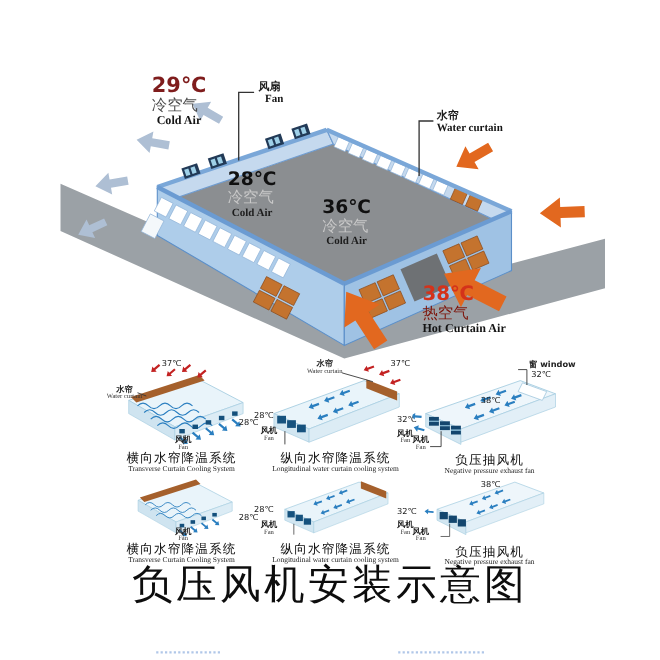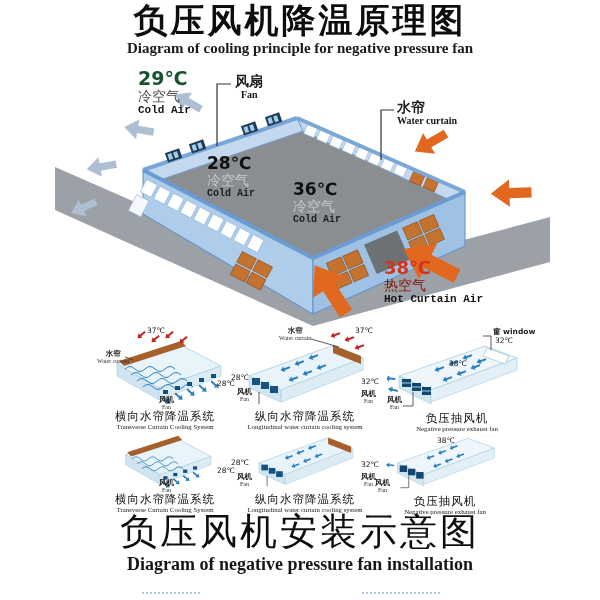--- a/index.html
+++ b/index.html
@@ -8,22 +8,22 @@
   
   .hdr{position:absolute;top:0;left:0;width:600px;text-align:center;}
   .hdr .zh{font-size:34px;font-weight:bold;letter-spacing:3px;color:#0d0d0d;line-height:1.1;margin-top:2px;}
   .hdr .en{font-family:"Liberation Serif","DejaVu Serif",serif;font-weight:bold;font-size:15px;color:#1a1a1a;margin-top:1px;}
   
   .illus{position:absolute;top:62px;left:0;width:600px;height:268px;}
   .illus svg{position:absolute;left:0;top:0;}
   .lbl{position:absolute;line-height:1.1;}
   .t-temp{font-weight:bold;font-size:19px;}
   .t-zh{font-size:14px;color:#4a4a4a;}
-  .t-en{font-family:Liberation Mono, monospace;font-weight:bold;font-size:11px;color:#141414;text-align:center;}
-  .t-small-zh{font-size:14px;font-weight:bold;color:#1c1c1c;}
+  .t-en{font-family:Liberation Serif, serif;font-weight:bold;font-size:11px;color:#141414;text-align:center;}
+  .t-small-zh{font-size:10px;font-weight:bold;color:#1c1c1c;}
   .t-small-en{font-family:"Liberation Serif","DejaVu Serif",serif;font-weight:bold;font-size:10px;color:#141414;}
   .on-roof .t-zh{color:#c9c9c9;}
   .on-roof .t-temp{color:#101010;font-size:17px;}
   .on-roof .t-en{color:#1d1d1d;font-size:10px;}
   
   .grid{position:absolute;top:330px;left:95px;width:420px;height:185px;}
   .cell{position:absolute;width:140px;}
   .cell svg{position:absolute;left:0;top:0;}
   .m-lbl{position:absolute;font-size:7.5px;font-weight:bold;color:#222;line-height:1.1;white-space:nowrap;}
   .m-en{display:block;font-family:"Liberation Serif","DejaVu Serif",serif;font-weight:normal;font-size:6px;color:#333;}
@@ -35,24 +35,20 @@
   .ftr{position:absolute;top:512px;left:0;width:600px;text-align:center;}
   .ftr .zh{font-size:37px;font-weight:normal;letter-spacing:3px;color:#0d0d0d;line-height:1.1;}
   .ftr .en{font-family:"Liberation Serif","DejaVu Serif",serif;font-weight:bold;font-size:18px;color:#161616;margin-top:1px;}
   .mark{position:absolute;top:592px;height:6px;border-top:2px dotted rgba(80,130,205,.45);}
 </style>
 </head>
 <body>
 
 <div class="page">
 
-  <div class="hdr">
-    <div class="zh">负压风机降温原理图</div>
-    <div class="en">Diagram of cooling principle for negative pressure fan</div>
-  </div>
 
   <div class="illus">
     <svg width="600" height="268" viewBox="0 0 600 268">
 
       <polygon points="55,105 313,218 550,155 550,200 313,264 55,148" fill="#9ba1a6"></polygon>
 
       <polygon points="303,69 456,137 313,199 151,121" fill="#8b8e91"></polygon>
 
       <polygon points="143,108 297,56 303,69 151,121" fill="#c5d9ee" stroke="#6f9cd0" stroke-width="1"></polygon>
 
@@ -157,21 +153,21 @@
         <g transform="translate(330,262) rotate(237) scale(2.4)">
             <polygon points="0,5 13,5 13,0 24,8 13,16 13,11 0,11"></polygon>
           </g>
       </g>
 
       <polyline points="231,22 217,22 217,84" fill="none" stroke="#333" stroke-width="1.2"></polyline>
       <polyline points="394,48 381,48 381,98" fill="none" stroke="#333" stroke-width="1.2"></polyline>
     </svg>
 
     <div class="lbl" style="left:138px;top:6px;">
-      <div class="t-temp" style="color:#14532d">29℃</div>
+      <div class="t-temp" style="color:#7f1d1d">29℃</div>
       <div class="t-zh">冷空气</div>
       <div class="t-en">Cold Air</div>
     </div>
     <div class="lbl" style="left:235px;top:12px;">
       <div class="t-small-zh">风扇</div>
       <div class="t-small-en" style="margin-left:6px">Fan</div>
     </div>
     <div class="lbl" style="left:397px;top:38px;">
       <div class="t-small-zh">水帘</div>
       <div class="t-small-en">Water curtain</div>
@@ -331,21 +327,21 @@
       <div class="m-lbl" style="left:126px;top:60px;text-align:center;">
         <span>风机</span>
         <span class="m-en">Fan</span>
       </div>
       <div class="m-title" style="top:80px;">
         <div class="zh">纵向水帘降温系统</div>
         <div class="en">Longitudinal water curtain cooling system</div>
       </div>
     </div>
 
-    <div class="cell" style="left:292px;top:0;height:104px;">
+    <div class="cell" style="left:280px;top:0;height:104px;">
       <svg width="140" height="80" viewBox="0 0 140 80">
         <polygon points="12,46 98,16 130,28 44,60" fill="#eef6fb" stroke="#a5cde0" stroke-width=".8"></polygon>
         <polygon points="12,46 44,60 44,74 12,58" fill="#d2e6f1" stroke="#a5cde0" stroke-width=".6"></polygon>
         <polygon points="44,60 130,28 130,40 44,72" fill="#e2eff7" stroke="#a5cde0" stroke-width=".6"></polygon>
         <polygon points="100,18 122,26 118,34 96,26" fill="#ffffff" stroke="#9cc4dc" stroke-width=".7"></polygon>
         <g>
           <rect x="15" y="49" width="9" height="8" fill="#13466e"></rect>
             <line x1="15" y1="53" x2="24" y2="53" stroke="#9fd0e8" stroke-width="1"></line>
           <rect x="25" y="53" width="9" height="8" fill="#13466e"></rect>
             <line x1="25" y1="57" x2="34" y2="57" stroke="#9fd0e8" stroke-width="1"></line>
@@ -535,19 +531,18 @@
       <div class="m-title" style="top:60px;">
         <div class="zh">负压抽风机</div>
         <div class="en">Negative pressure exhaust fan</div>
       </div>
     </div>
 
   </div>
 
   <div class="ftr">
     <div class="zh">负压风机安装示意图</div>
-    <div class="en">Diagram of negative pressure fan installation</div>
   </div>
 
   <div class="mark" style="left:142px;width:58px;"></div>
   <div class="mark" style="left:362px;width:78px;"></div>
 
 </div>
 
 </body></html>

